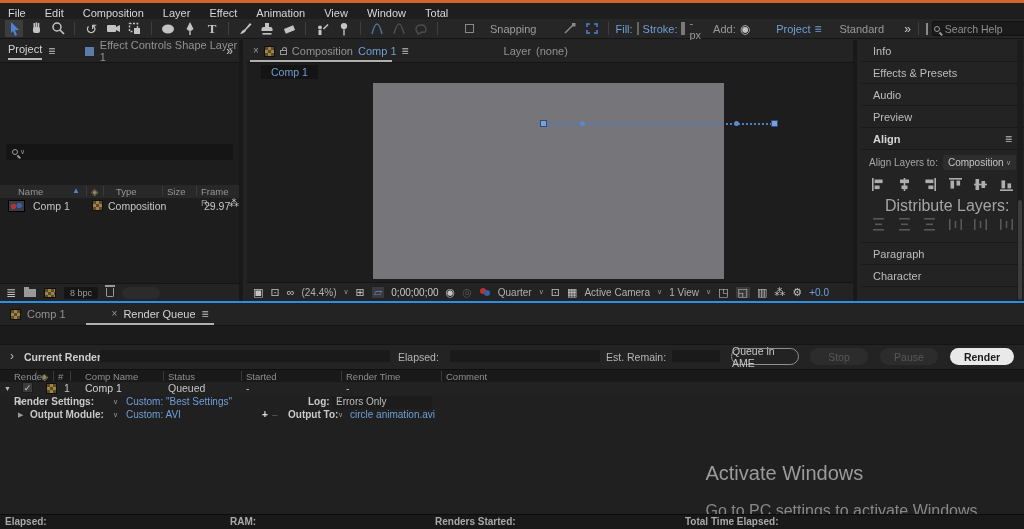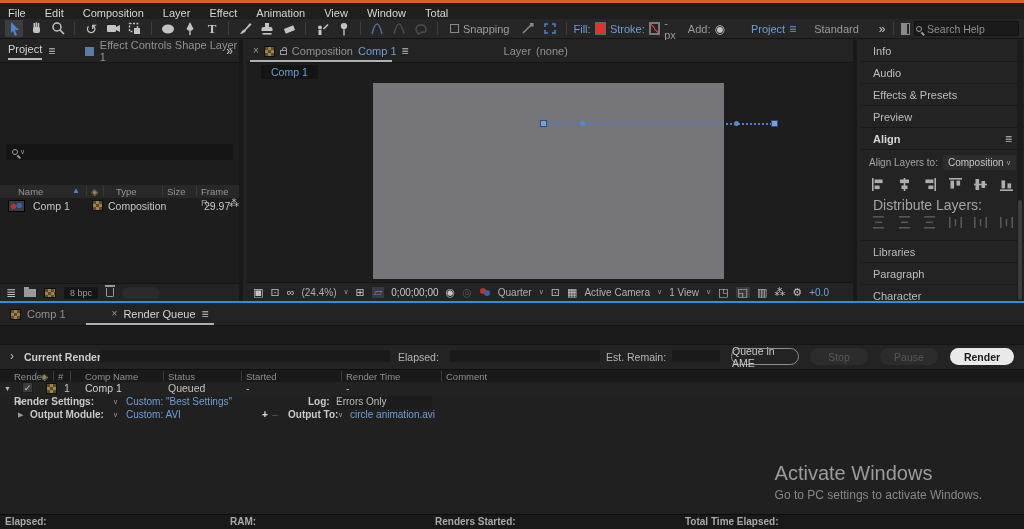--- a/index.html
+++ b/index.html
@@ -16,21 +16,21 @@
   .toolbar { position:absolute; top:19px; left:0; right:0; height:20px; background:#262626;
              display:flex; align-items:center; padding:0 5px; gap:4px; border-bottom:1px solid #151515; }
   .tool { width:18px; height:17px; display:flex; align-items:center; justify-content:center; flex:0 0 auto; }
   .tool.active { background:#3d3d3d; }
   .tool svg { display:block; }
   .tsep { width:1px; height:13px; background:#3e3e3e; margin:0 3px; flex:0 0 auto; }
   .glyph { font-size:12px; line-height:1; color:#c3c3c3; }
   .dim { color:#5c5c5c; }
   .blue { color:#6f9fd8; }
   .snapbox { width:9px; height:9px; border:1px solid #8a8a8a; display:inline-block; margin-right:4px; }
-  .snapping-wrap { display:flex; align-items:center; color:#9d9d9d; margin:0 5px; }
+  .snapping-wrap { display:flex; align-items:center; color:#9d9d9d; margin:0 20px;gap:12px; }
   .fill-swatch { width:22px; height:13px; background:#e13232; border:1px solid #666; display:inline-block; }
   .stroke-swatch { width:20px; height:13px; border:2px solid #7a7a7a; display:inline-block;
                    background:linear-gradient(to top right, #232323 44%, #cc3333 44%, #cc3333 56%, #232323 56%); }
   .ws-icon { width:18px; height:12px; border:1px solid #8a8a8a; display:inline-block;
              background:linear-gradient(to right,#8a8a8a 5px,transparent 5px); }
   .search-box { display:flex; align-items:center; gap:5px; background:#1a1a1a; border:1px solid #111;
                 height:15px; width:124px; padding:0 1px; border-radius:2px; }
   .mag { width:6px; height:6px; border:1.5px solid #9a9a9a; border-radius:50%; position:relative; display:inline-block; flex:0 0 auto;}
   .mag::after { content:""; position:absolute; width:4px; height:1.5px; background:#9a9a9a;
                 transform:rotate(45deg); left:4px; top:6px; }
@@ -92,21 +92,21 @@
   .icon-active { background:#3a3a3a; padding:0 2px; }
 
   
   .sb-row { height:22px; border-bottom:1px solid #191919; display:flex; align-items:center; padding:0 12px; color:#bdbdbd; justify-content:space-between; }
   .align-body { padding:5px 8px 4px 8px; border-bottom:1px solid #191919; }
   .align-to-row { display:flex; align-items:center; gap:5px; font-size:10px; color:#a5a5a5; }
   .dd { background:#2d2d2d; border-radius:2px; height:15px; display:flex; align-items:center;
         justify-content:space-between; padding:0 5px; color:#c5c5c5; }
   .align-icons { display:flex; justify-content:space-between; margin:8px 2px 4px 2px; }
   .align-icons svg rect { fill:#aeaeae; }
-  .dist-label { font-size:14px; color:#a5a5a5; margin:4px 0 3px 4px; }
+  .dist-label { font-size:16px; color:#a5a5a5; margin:4px 0 3px 16px; }
   .dist-icons { display:flex; justify-content:space-between; margin:3px 2px 5px 2px; }
   .dist-icons svg rect { fill:#575757; }
   .sb-scroll { position:absolute; right:1px; top:0; width:6px; height:261px; background:#1c1c1c; }
   .sb-thumb { position:absolute; right:1px; top:160px; width:4px; height:100px; background:#3d3d3d; border-radius:2px; }
 
   
   .divider-blue { position:absolute; top:301px; left:0; right:0; height:2px; background:#2e8ceb; }
 
   
   .rqueue { position:absolute; top:303px; left:0; right:0; height:211px; background:#202020; }
@@ -127,21 +127,21 @@
   .rq-sub { position:relative; height:13px; font-size:10px; color:#bdbdbd; }
   .rq-sub span { position:absolute; top:0; }
   .cbx { position:absolute; left:22px; top:1px; width:11px; height:11px; background:#3c3c3c; border:1px solid #1a1a1a;
          color:#cfcfcf; font-size:9px; text-align:center; line-height:11px; }
   .ddbox { position:absolute; background:#1c1c1c; border-radius:2px; height:13px; padding:0 4px; display:flex; gap:14px; align-items:center; }
   .tri { font-size:7px; color:#9a9a9a; }
 
   
   .watermark { position:absolute; right:42px; top:462px; text-align:left; pointer-events:none; }
   .wm1 { font-size:20px; color:#9b9b9b; }
-  .wm2 { font-size:12px; color:#888; margin-top:3px; }
+  .wm2 { font-size:16px; color:#888; margin-top:17px; }
   .statusbar { position:absolute; bottom:0; left:0; right:0; height:15px; background:#191919; border-top:1px solid #0c0c0c;
                font-size:10px; color:#a9a9a9; font-weight:bold; }
   .statusbar span { position:absolute; top:1px; }
 </style>
 </head>
 <body>
 
 <div class="app">
 
   <div class="menubar">
@@ -386,24 +386,24 @@
         <span class="glyph">⚙</span>
         <span class="blue">+0.0</span>
       </div>
     </div>
 
     <div class="sidebar">
       <div class="sb-row">
           <span>Info</span>
         </div>
       <div class="sb-row">
+          <span>Effects &amp; Presets</span>
+        </div>
+      <div class="sb-row">
           <span>Audio</span>
-        </div>
-      <div class="sb-row">
-          <span>Effects &amp; Presets</span>
         </div>
       <div class="sb-row">
           <span>Preview</span>
         </div>
       <div class="sb-row">
         <span style="color:#d6d6d6;font-weight:bold">Align</span>
         <span class="glyph">≡</span>
       </div>
       <div class="align-body">
         <div class="align-to-row">
@@ -472,23 +472,20 @@
                 <rect x="6.7" y="3" width="1.6" height="7"></rect>
                 <rect x="12.4" y="1" width="1.6" height="11"></rect>
               </svg></span>
           <span><svg width="15" height="13">
                 <rect x="1" y="1" width="1.6" height="11"></rect>
                 <rect x="6.7" y="3" width="1.6" height="7"></rect>
                 <rect x="12.4" y="1" width="1.6" height="11"></rect>
               </svg></span>
         </div>
       </div>
-      <div class="sb-row">
-          <span>Libraries</span>
-        </div>
       <div class="sb-row">
           <span>Paragraph</span>
         </div>
       <div class="sb-row">
           <span>Character</span>
         </div>
       <div class="sb-scroll">
           <div class="sb-thumb"></div>
         </div>
     </div>

